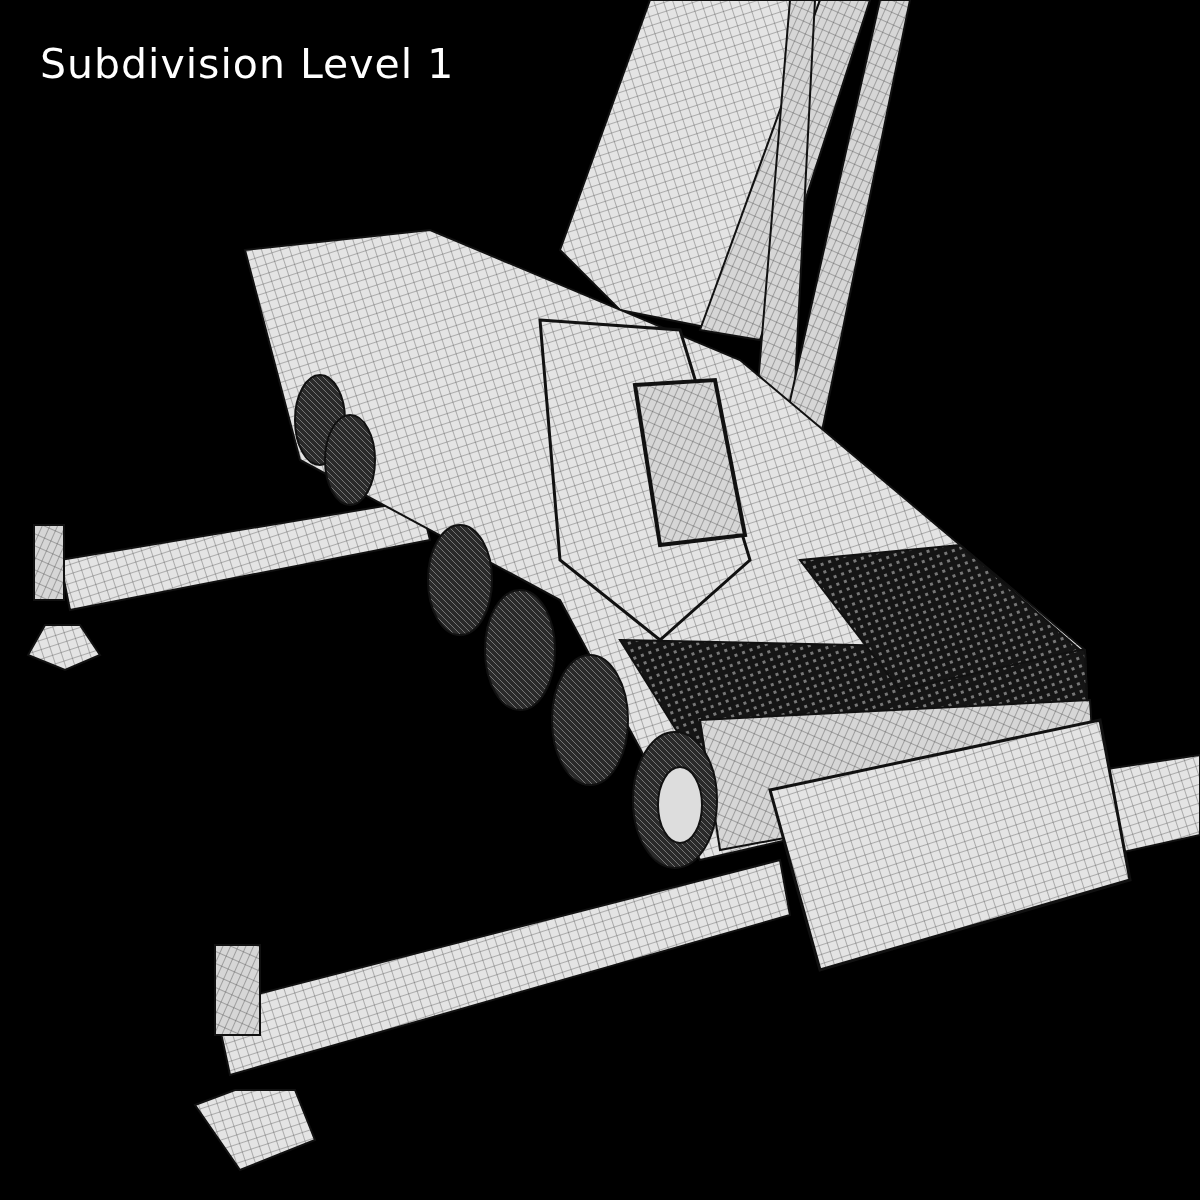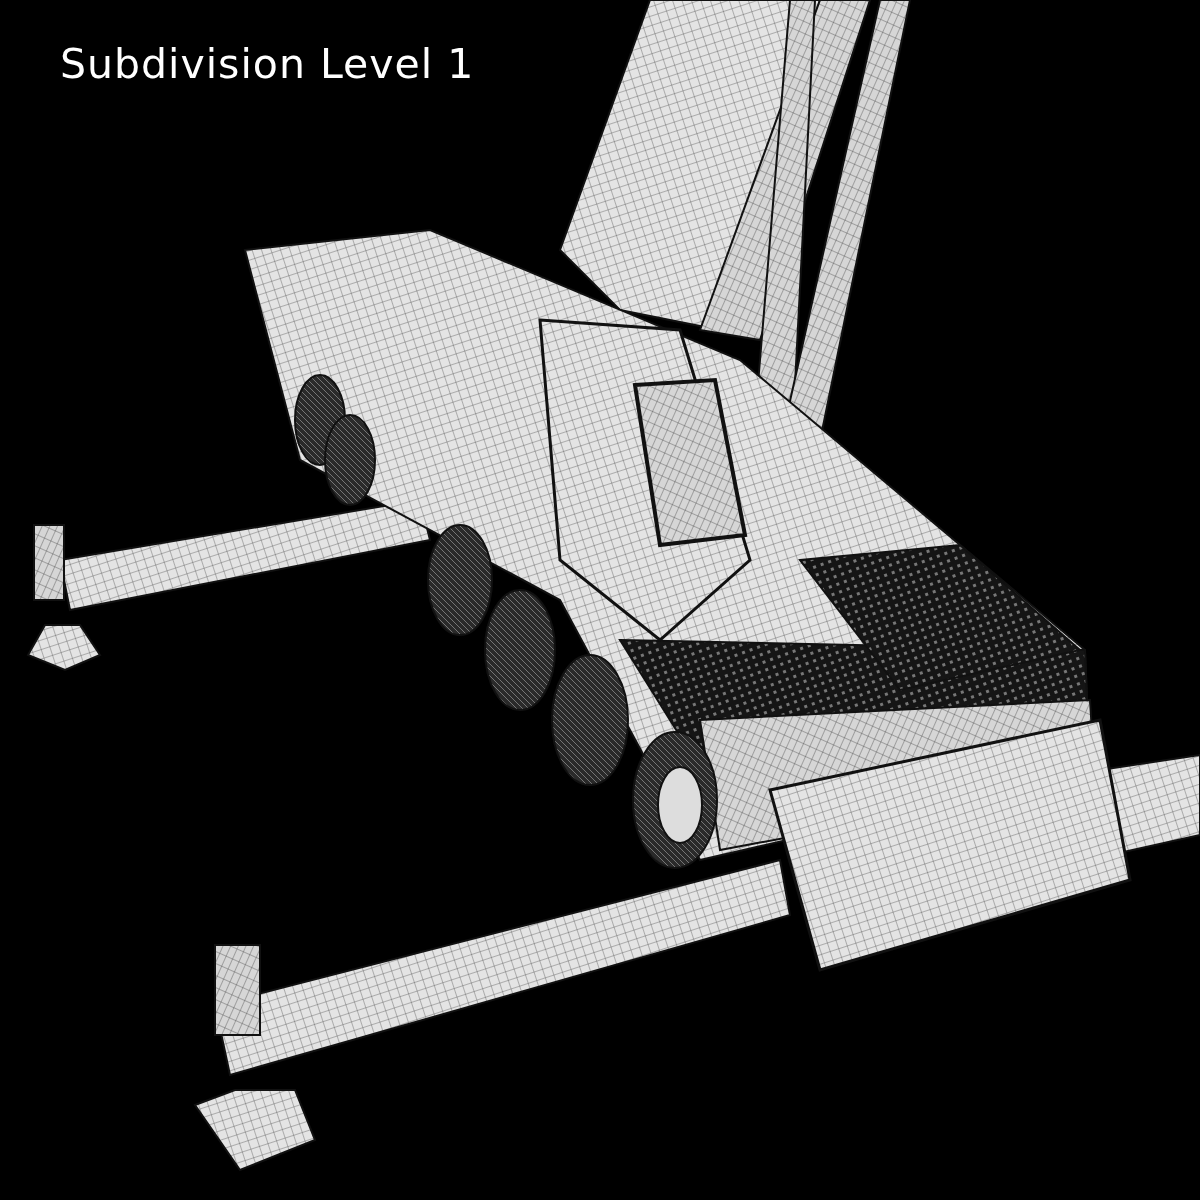--- a/index.html
+++ b/index.html
@@ -1,17 +1,17 @@
 <!DOCTYPE html>
 <html><head>
 <meta charset="utf-8">
 <style>
   html, body { margin:0; padding:0; background:#000; }
   body { width:1200px; height:1200px; position:relative; overflow:hidden; font-family:"DejaVu Sans", sans-serif; }
-  .label { position:absolute; left:60px; top:40px; color:#fff; font-size:41px; letter-spacing:1px; font-family:"DejaVu Sans", sans-serif; }
+  .label { position:absolute; left:40px; top:40px; color:#fff; font-size:41px; letter-spacing:1px; font-family:"DejaVu Sans", sans-serif; }
   svg { position:absolute; left:0; top:0; }
 </style>
 </head>
 <body>
 
 <div>
 <svg width="1200" height="1200" viewBox="0 0 1200 1200">
   <defs>
     <pattern id="wire" width="9" height="9" patternUnits="userSpaceOnUse" patternTransform="rotate(-18)">
       <rect width="9" height="9" fill="#e4e4e4"></rect>

